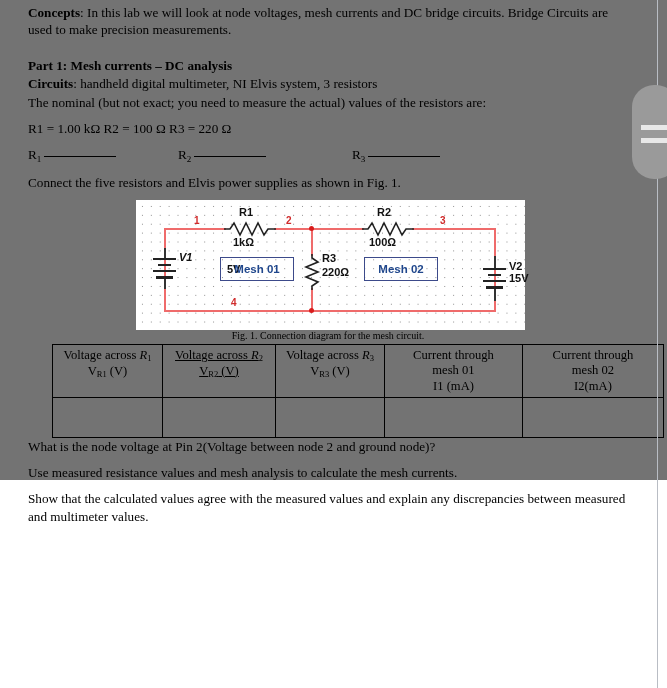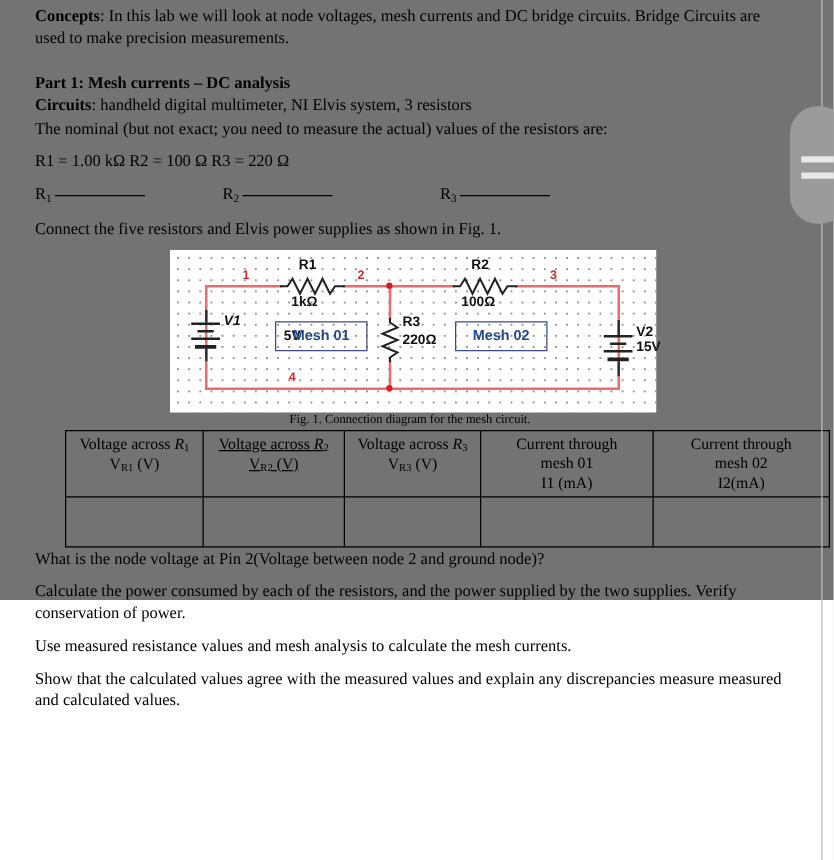--- a/index.html
+++ b/index.html
@@ -330,23 +330,22 @@
           <td></td>
           <td></td>
           <td></td>
           <td></td>
           <td></td>
         </tr>
       </tbody>
     </table>
 
     <p class="para after-table">What is the node voltage at Pin 2(Voltage between node 2 and ground node)?</p>
-    <p class="para">Calculate the power consumed by each of the resistors, and the power supplied by the two supplies. Verify conservation of power.</p>
     <p class="para">Use measured resistance values and mesh analysis to calculate the mesh currents.</p>
-    <p class="para">Show that the calculated values agree with the measured values and explain any discrepancies measure measured and calculated values.</p>
+    <p class="para">Show that the calculated values agree with the measured values and explain any discrepancies between measured and multimeter values.</p>
 
   </div>
 
   <div id="right-rule"></div>
   <div id="scroll-thumb">
     <div class="bar b1"></div>
     <div class="bar b2"></div>
   </div>
 
 </div>

